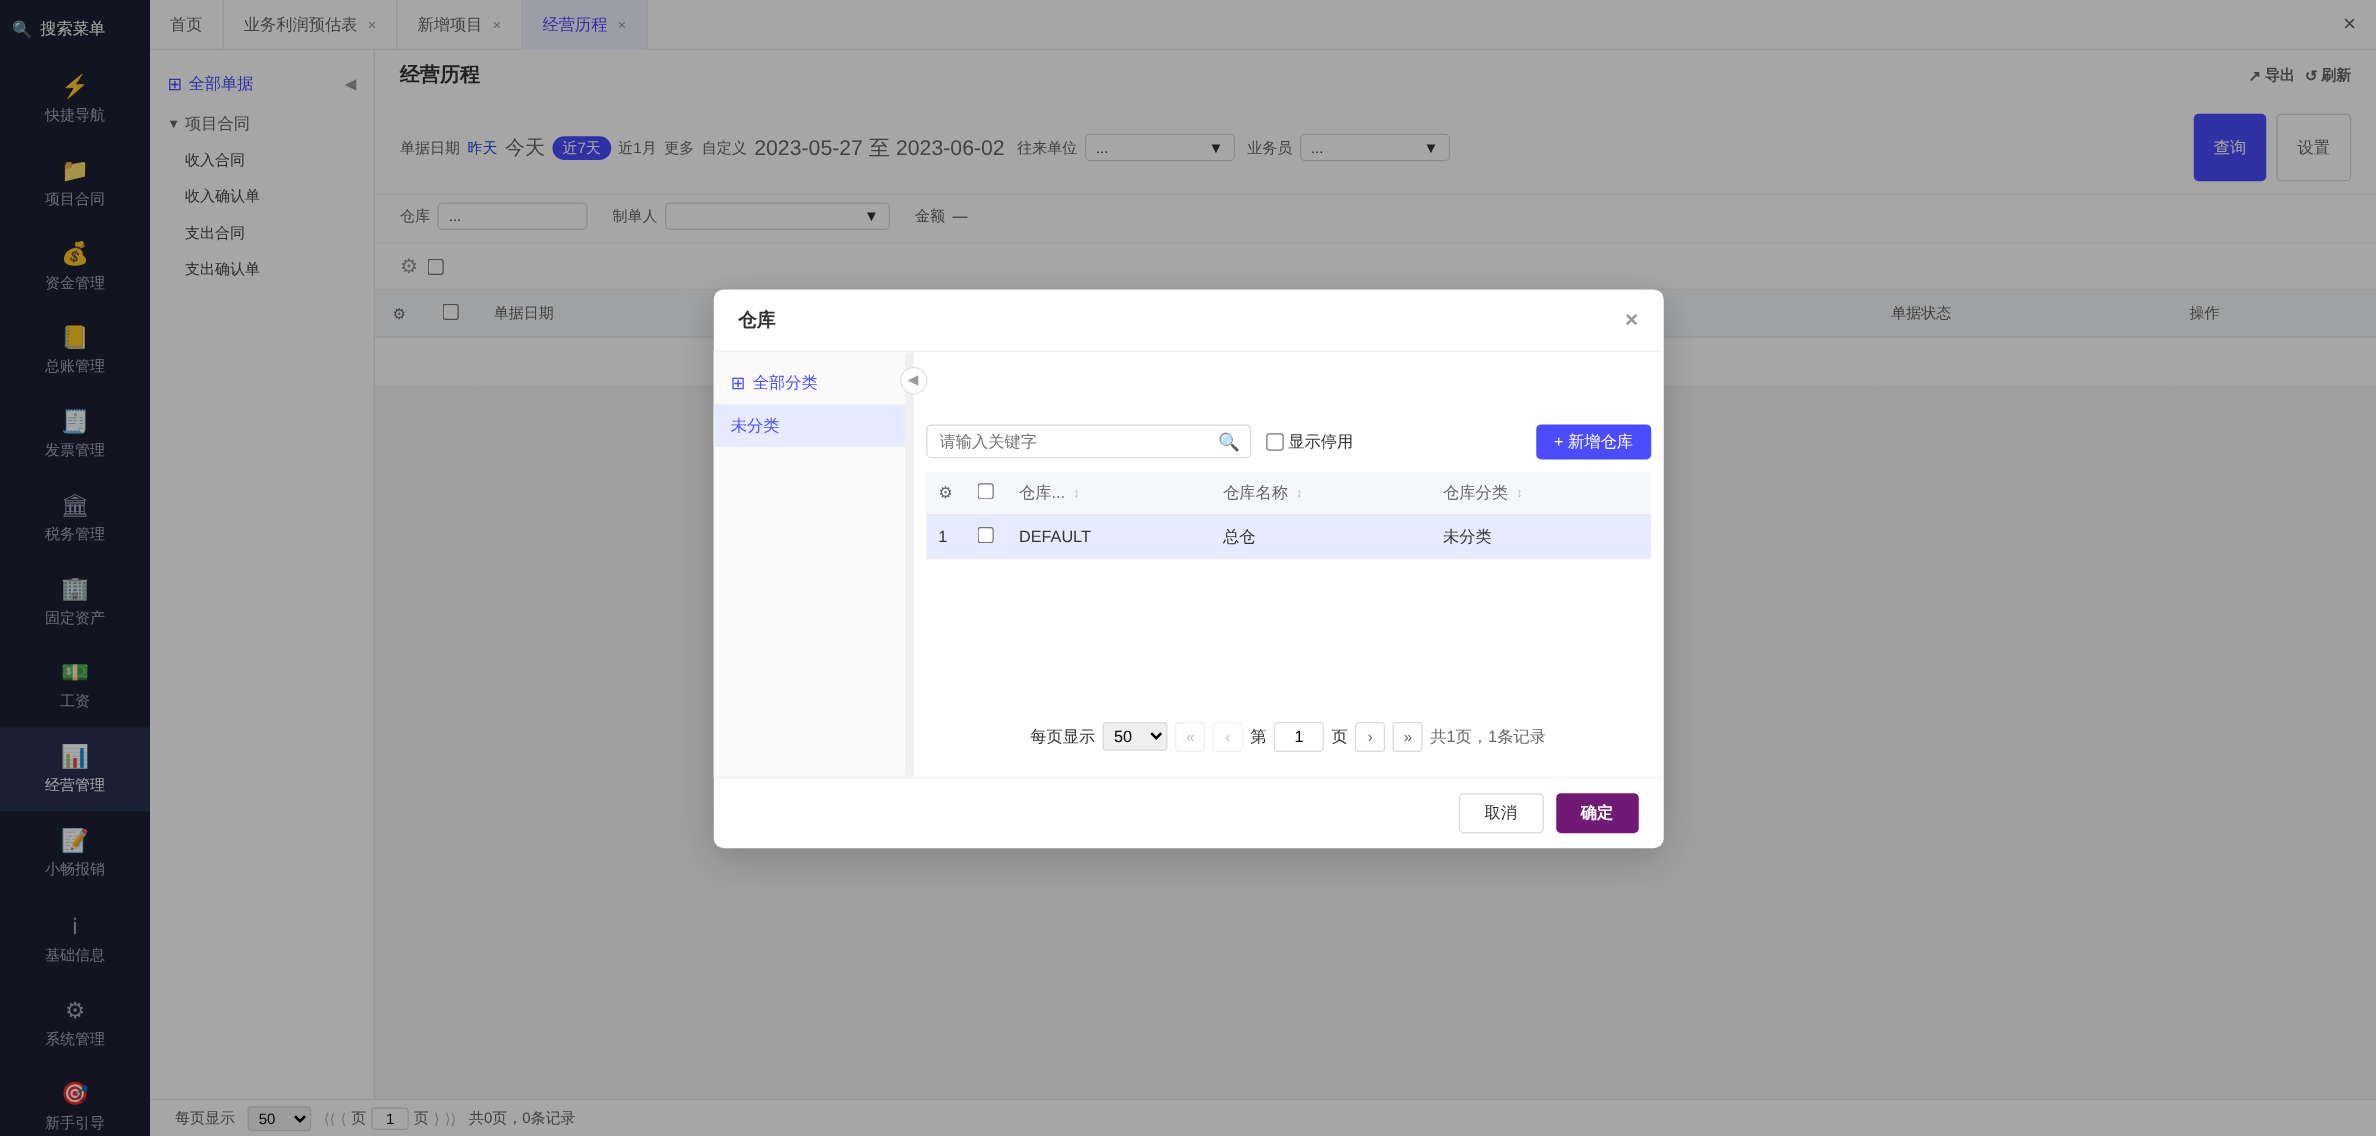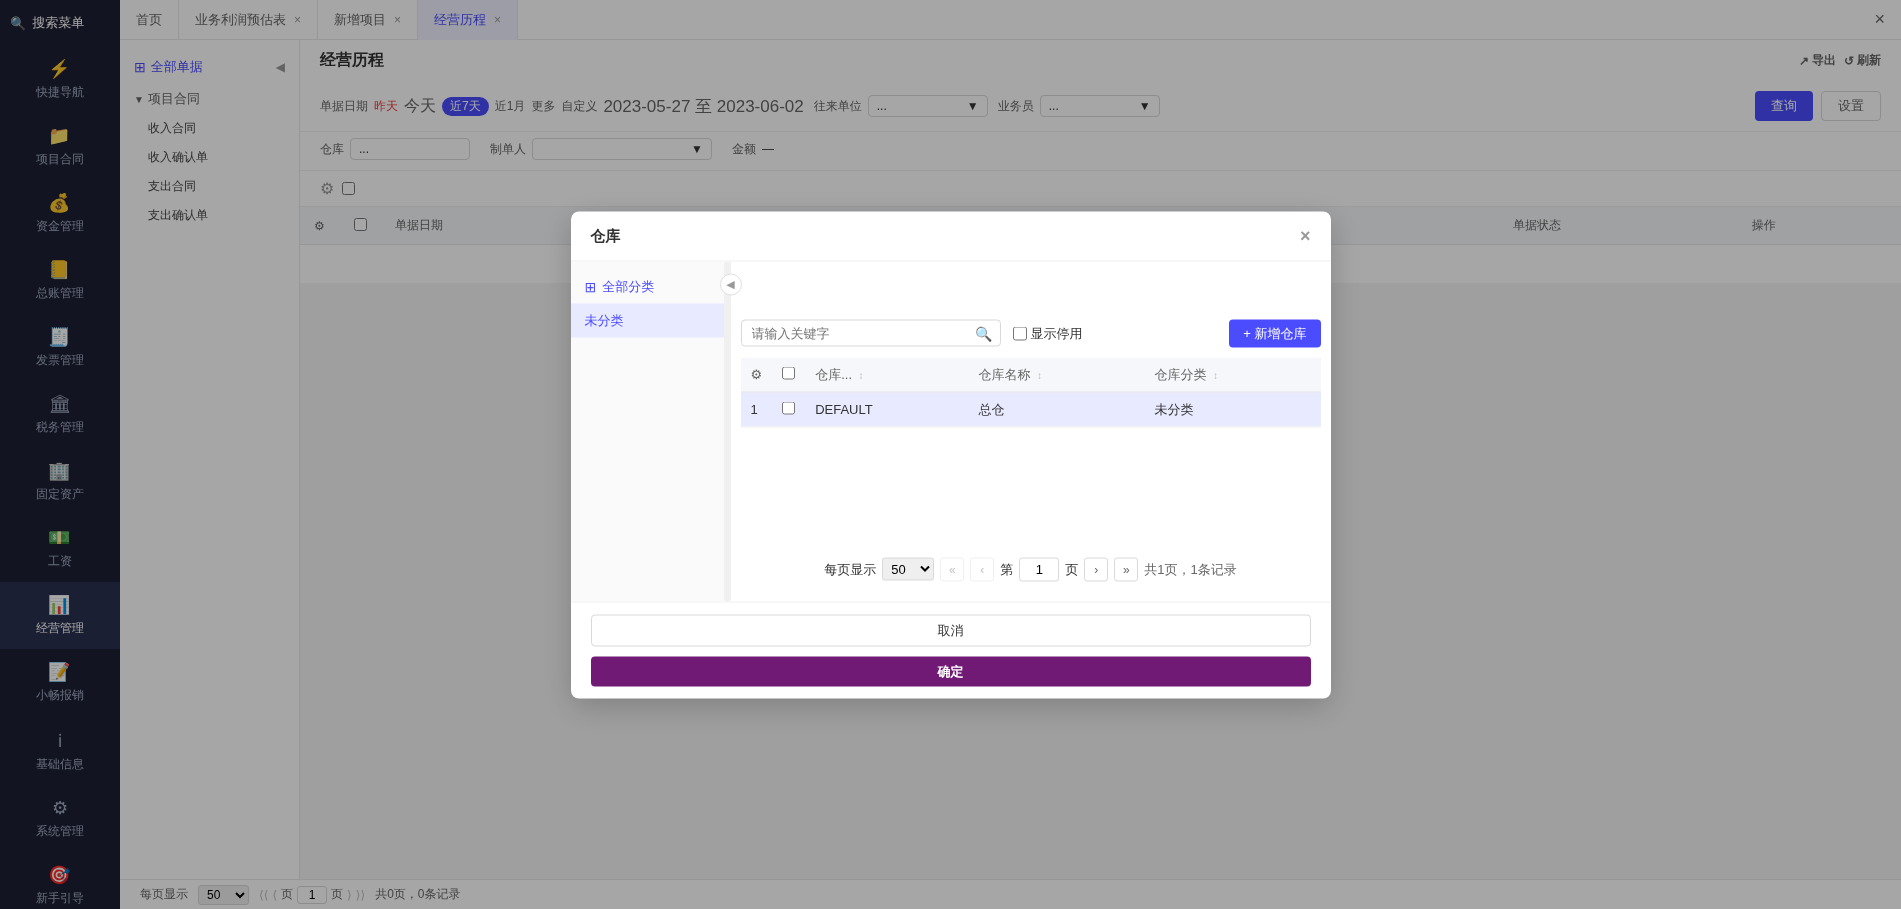--- a/index.html
+++ b/index.html
@@ -39,21 +39,21 @@
     }
     .filter-item { display: flex; align-items: center; gap: 6px; font-size: 12px; color: #333; }
     .filter-label { color: #666; white-space: nowrap; }
     .date-badge { background: #4c4cff; color: #fff; border-radius: 10px; padding: 1px 8px; font-size: 12px; }
     .date-range { color: #666; font-size: 17px; }
 
     .filter-select {
       border: 1px solid #d9d9d9; border-radius: 4px; padding: 3px 8px; font-size: 12px; color: #333; cursor: pointer; min-width: 120px; display: flex; align-items: center; justify-content: space-between;
     }
     .btn-query { background: #4c4cff; color: #fff; border: none; border-radius: 4px; padding: 5px 16px; font-size: 13px; cursor: pointer; }
-    .btn-setting { background: #fff; color: #666; border: 1px solid #d9d9d9; border-radius: 4px; padding: 5px 16px; font-size: 13px; cursor: pointer; }
+    .btn-setting { background: #fff; color: #666; border: 1px solid #d9d9d9; border-radius: 4px; padding: 17px 16px; font-size: 13px; cursor: pointer; }
 
     
     .overlay {
       position: fixed; left: 0; top: 0; right: 0; bottom: 0; background: rgba(0,0,0,0.35); z-index: 100;
     }
 
     
     .modal {
       position: fixed; left: 50%; top: 50%; transform: translate(-50%, -50%); z-index: 200; background: #fff; border-radius: 8px; box-shadow: 0 8px 32px rgba(0,0,0,0.2); width: 760px; min-height: 430px; display: flex; flex-direction: column;
     }
@@ -97,21 +97,21 @@
 
     
     .pagination { display: flex; align-items: center; justify-content: center; padding: 10px 0; gap: 6px; font-size: 13px; color: #333; margin-top: auto; }
     .page-btn { border: 1px solid #d9d9d9; background: #fff; border-radius: 3px; width: 24px; height: 24px; display: flex; align-items: center; justify-content: center; cursor: pointer; font-size: 12px; color: #666; }
     .page-btn:disabled, .page-btn.disabled { opacity: 0.4; cursor: default; }
     .page-input { border: 1px solid #d9d9d9; border-radius: 3px; width: 40px; height: 24px; text-align: center; font-size: 13px; }
     .page-size-select { border: 1px solid #d9d9d9; border-radius: 3px; padding: 2px 4px; font-size: 13px; }
     .page-total { color: #666; }
 
     
-    .modal-footer { padding: 12px 20px; border-top: 1px solid #f0f0f0; display: flex; justify-content: flex-end; gap: 10px; flex-direction: column; }
+    .modal-footer { padding: 12px 20px; border-top: 1px solid #f0f0f0; display: flex; justify-content: flex-end; gap: 10px; }
     .btn-cancel { background: #fff; border: 1px solid #d9d9d9; border-radius: 4px; padding: 6px 20px; font-size: 13px; cursor: pointer; color: #333; }
     .btn-confirm { background: #701a75; border: none; border-radius: 4px; padding: 6px 20px; font-size: 13px; cursor: pointer; color: #fff; font-weight: bold; }
 
     
     .left-panel {
       position: fixed; left: 120px; top: 40px; width: 180px; bottom: 30px; background: #fff; border-right: 1px solid #e8e8e8; overflow-y: auto; padding: 10px 0;
     }
     .left-panel-header { display: flex; align-items: center; justify-content: space-between; padding: 8px 14px; font-size: 13px; color: #4c4cff; font-weight: 500; cursor: pointer; }
     .left-panel-collapse { color: #999; font-size: 12px; cursor: pointer; }
     .left-panel-group { font-size: 13px; }
@@ -250,21 +250,21 @@
       <span class="btn-refresh">
         <span>↺</span>
         <span>刷新</span>
       </span>
     </div>
   </div>
 
   <div class="filter-bar">
     <div class="filter-item">
       <span class="filter-label">单据日期</span>
-      <span style="font-size:12px;color:#ef4444;cursor:pointer;">昨天</span>
+      <span style="font-size:12px;color:#1d4ed8;cursor:pointer;">昨天</span>
       <span style="font-size:16px;color:#666;cursor:pointer;">今天</span>
       <span class="date-badge">近7天</span>
       <span style="font-size:12px;color:#666;cursor:pointer;">近1月</span>
       <span style="font-size:12px;color:#666;cursor:pointer;">更多</span>
       <span style="font-size:12px;color:#666;cursor:pointer;">自定义</span>
       <span class="date-range">2023-05-27 至 2023-06-02</span>
     </div>
     <div class="filter-item">
       <span class="filter-label">往来单位</span>
       <div class="filter-select">

